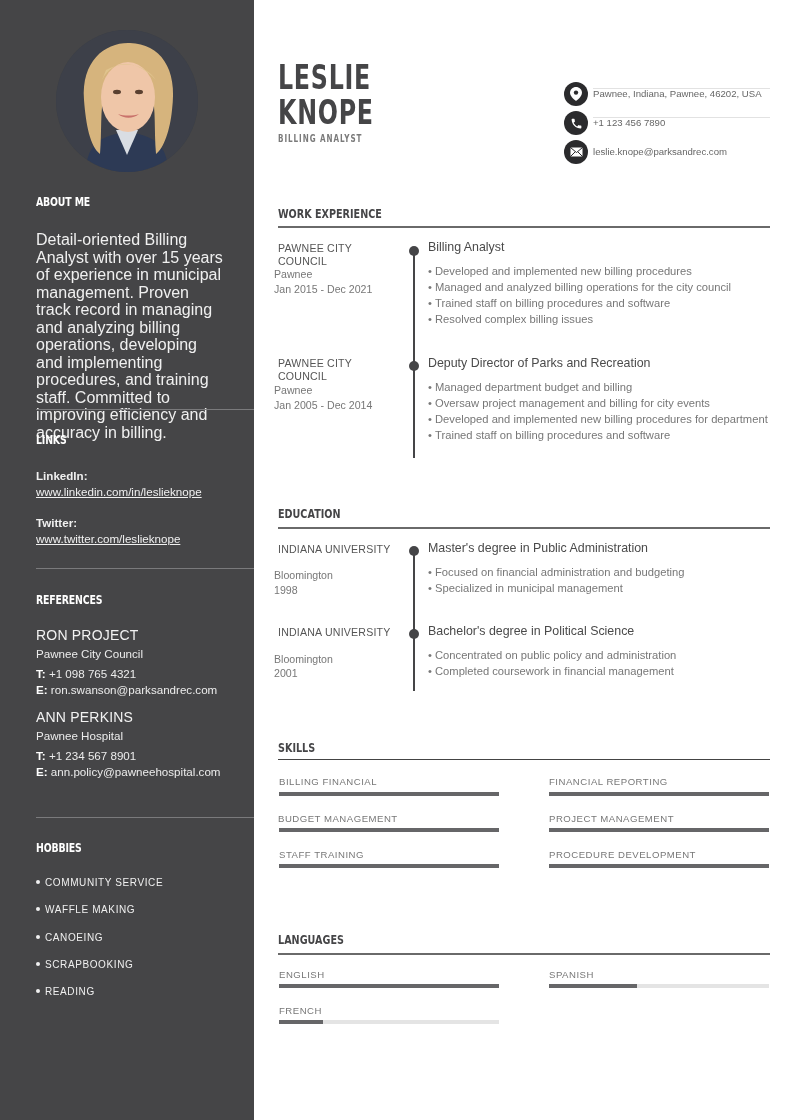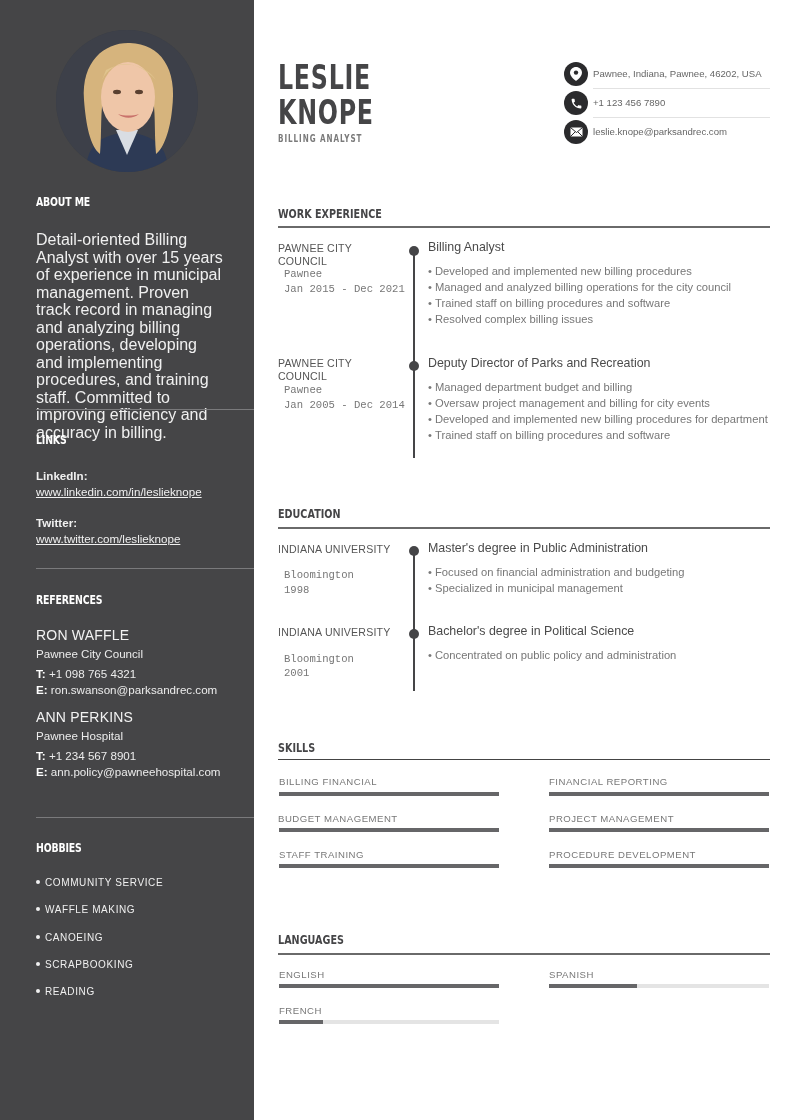--- a/index.html
+++ b/index.html
@@ -47,37 +47,37 @@
     font-family: "DejaVu Sans", sans-serif; font-weight: bold; font-size: 33px;
     color: #454547; letter-spacing: 1px; line-height: 36px;
     transform: scaleX(0.72); transform-origin: left center;
   }
   .job-title {
     position: absolute; left: 278px; top: 133px;
     font-family: "DejaVu Sans", sans-serif; font-weight: bold; font-size: 10px;
     color: #7a7a7a; letter-spacing: 1.3px;
     transform: scaleX(0.72); transform-origin: left center;
   }
-  .contact-row { position: absolute; left: 564px; width: 206px; height: 24px; }
+  .contact-row { position: absolute; left: 564px; width: 206px; height: 24px; margin-top: 20px; }
   .contact-icon {
     position: absolute; left: 0; top: 0; width: 24px; height: 24px; border-radius: 50%;
     background: #2b2b2d; display: flex; align-items: center; justify-content: center;
   }
   .contact-text { position: absolute; left: 29px; top: 6px; font-size: 9.6px; color: #666; white-space: nowrap; }
   .contact-sep { position: absolute; left: 593px; width: 177px; height: 1px; background: #e2e2e2; }
 
   .section-title {
     position: absolute; left: 278px;
     font-family: "DejaVu Sans", sans-serif; font-weight: bold; font-size: 13px;
     color: #454547; transform: scaleX(0.74); transform-origin: left center;
   }
   .section-rule { position: absolute; left: 278px; width: 492px; height: 2px; background: #6a6a6a; }
 
   .org { position: absolute; left: 278px; width: 120px; font-size: 10.6px; line-height: 13px; color: #555; letter-spacing: 0.2px; }
-  .org-sub { position: absolute; left: 284px; font-size: 10.6px; line-height: 14.5px; color: #777; font-family: Liberation Mono, monospace; }
+  .org-sub { position: absolute; left: 274px; font-size: 10.6px; line-height: 14.5px; color: #777; }
 
   .timeline { position: absolute; left: 413px; width: 2px; background: #454547; }
   .tl-dot { position: absolute; left: 409px; width: 10px; height: 10px; border-radius: 50%; background: #454547; }
 
   .role { position: absolute; left: 428px; font-size: 12.4px; color: #4a4a4a; }
   .bullets { position: absolute; left: 428px; width: 340px; font-size: 11.2px; line-height: 16px; color: #777; }
   .bullets div::before { content: "\2022\00a0"; }
 
   .bar-label { position: absolute; font-size: 9.6px; letter-spacing: 0.5px; color: #777; }
   .bar-track { position: absolute; width: 220px; height: 4px; background: #e4e4e4; }
@@ -107,21 +107,21 @@
 
   <div class="side-heading" style="top:433px">LINKS</div>
   <div class="link-label" style="top:469px">LinkedIn:</div>
   <a class="link-url" style="top:485px">www.linkedin.com/in/leslieknope</a>
   <div class="link-label" style="top:516px">Twitter:</div>
   <a class="link-url" style="top:532px">www.twitter.com/leslieknope</a>
   <div class="side-divider" style="top:568px"></div>
 
   <div class="side-heading" style="top:593px">REFERENCES</div>
 
-  <div class="ref-name" style="top:627px">RON WAFFLE</div>
+  <div class="ref-name" style="top:627px">RON PROJECT</div>
   <div class="ref-org" style="top:647px">Pawnee City Council</div>
   <div class="ref-line" style="top:666px">
     <b>T:</b>
     <span>+1 098 765 4321</span>
   </div>
   <div class="ref-line" style="top:682px">
     <b>E:</b>
     <span>ron.swanson@parksandrec.com</span>
   </div>
 
@@ -222,20 +222,21 @@
   <div>Specialized in municipal management</div>
 </div>
 
 <div class="org" style="top:626px">INDIANA UNIVERSITY</div>
 <div class="org-sub" style="top:652px">Bloomington</div>
 <div class="org-sub" style="top:666px">2001</div>
 <div class="tl-dot" style="top:629px"></div>
 <div class="role" style="top:624px">Bachelor's degree in Political Science</div>
 <div class="bullets" style="top:647px">
   <div>Concentrated on public policy and administration</div>
+  <div>Completed coursework in financial management</div>
 </div>
 
 <div class="section-title" style="top:740px">SKILLS</div>
 <div class="section-rule" style="top:759px;height:1px;background:#444"></div>
 
 <div class="bar-label" style="left:279px;top:776px">BILLING FINANCIAL</div>
 <div class="bar-track" style="left:279px;top:792px">
     <div class="bar-fill" style="width: 100%;"></div>
   </div>
 <div class="bar-label" style="left:549px;top:776px">FINANCIAL REPORTING</div>

